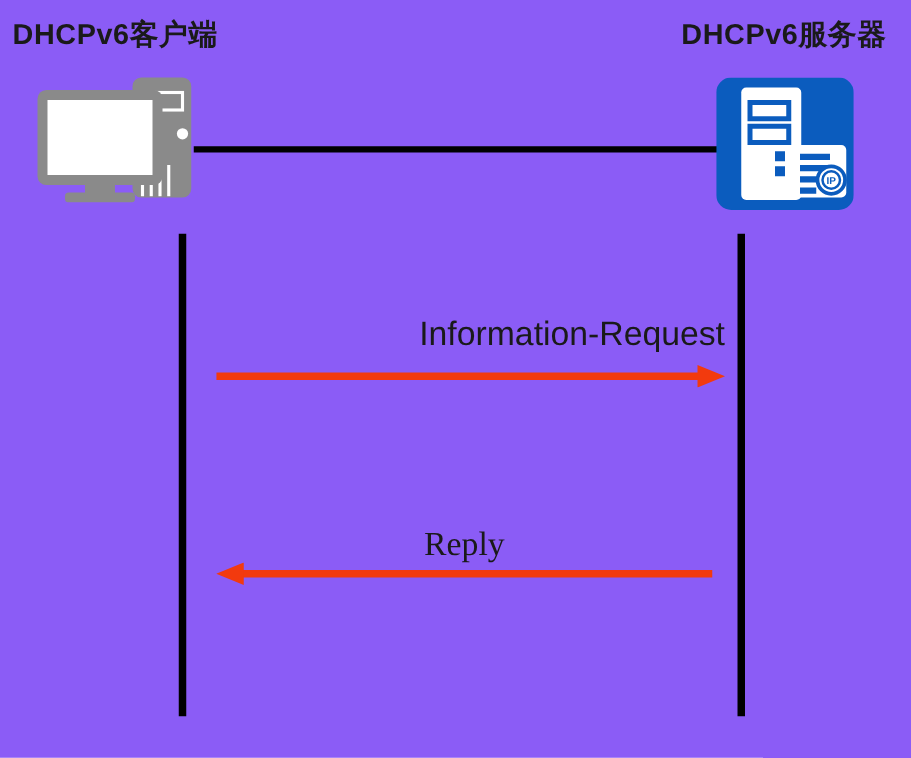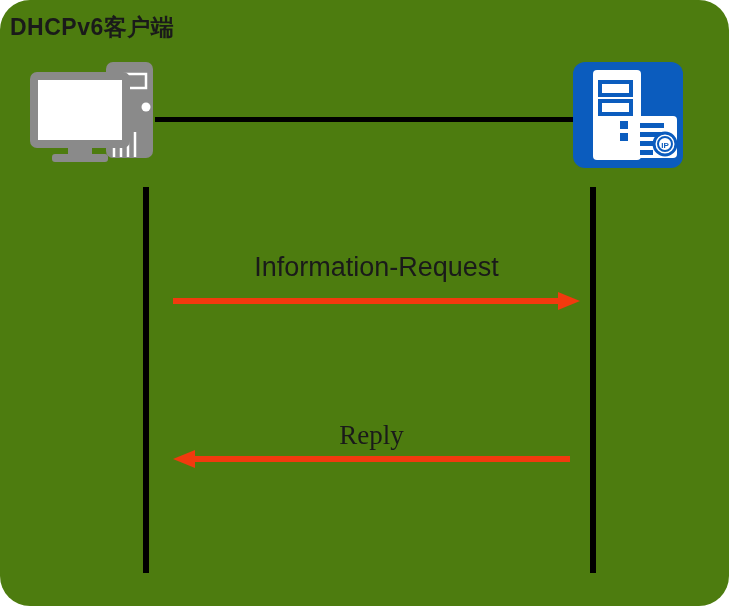--- a/index.html
+++ b/index.html
@@ -4,23 +4,22 @@
 <style>
   html, body { margin: 0; padding: 0; }
   body {
     font-family: "Liberation Sans", "DejaVu Sans", sans-serif;
     background: #ffffff;
   }
   .canvas {
     position: relative;
     width: 729px;
     height: 606px;
-    background: #4d7c0f;
+    background: #8b5cf6;
     overflow: hidden;
-    border-radius: 30px;
   }
   .actor-label {
     position: absolute;
     top: 12px;
     font-size: 23px;
     font-weight: 600;
     color: var(--text, #1a1a1a);
     letter-spacing: 0.5px;
     white-space: nowrap;
   }
@@ -46,33 +45,34 @@
   .lifeline.client { left: 143px; }
   .lifeline.server { left: 590px; }
 
   .msg-label {
     position: absolute;
     font-size: 27px;
     color: var(--text, #1a1a1a);
     text-align: center;
     white-space: nowrap;
   }
-  .msg-label.m1 { left: 173px; width: 407px; top: 252px; }
+  .msg-label.m1 { left: 173px; width: 407px; top: 252px; text-align: right; }
   .msg-label.m2 { left: 173px; width: 397px; top: 420px; font-family: Liberation Serif, serif; }
 
   .msg-arrow { position: absolute; }
   .msg-arrow.m1 { left: 173px; top: 292px; width: 407px; height: 18px; }
   .msg-arrow.m2 { left: 173px; top: 450px; width: 397px; height: 18px; }
 </style>
 </head>
 <body>
 
 <div class="canvas">
 
   <div class="actor-label client">DHCPv6客户端</div>
+  <div class="actor-label server">DHCPv6服务器</div>
 
   <div class="icon-wrap client">
     <svg width="132" height="104" viewBox="0 0 132 104" aria-hidden="true">
 
       <rect x="78" y="4" width="47" height="96" rx="7" fill="var(--client-gray, #8A8A8A)"></rect>
       <rect x="85" y="16" width="33" height="14" fill="none" stroke="#ffffff" stroke-width="2.5"></rect>
       <circle cx="118" cy="49" r="4.5" fill="#ffffff"></circle>
       <line x1="86" y1="78" x2="86" y2="99" stroke="#ffffff" stroke-width="2.5"></line>
       <line x1="93" y1="74" x2="93" y2="99" stroke="#ffffff" stroke-width="2.5"></line>
       <line x1="100" y1="74" x2="100" y2="99" stroke="#ffffff" stroke-width="2.5"></line>

